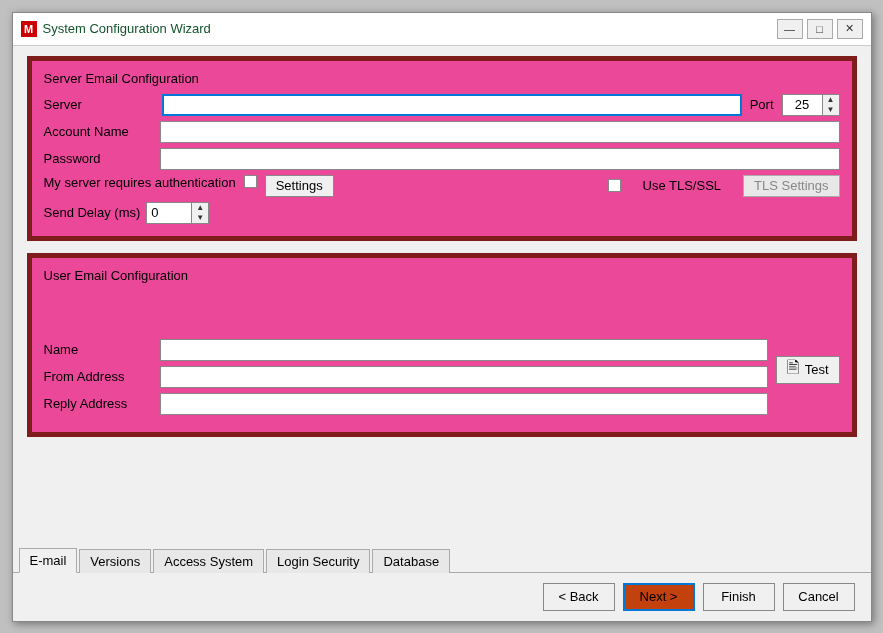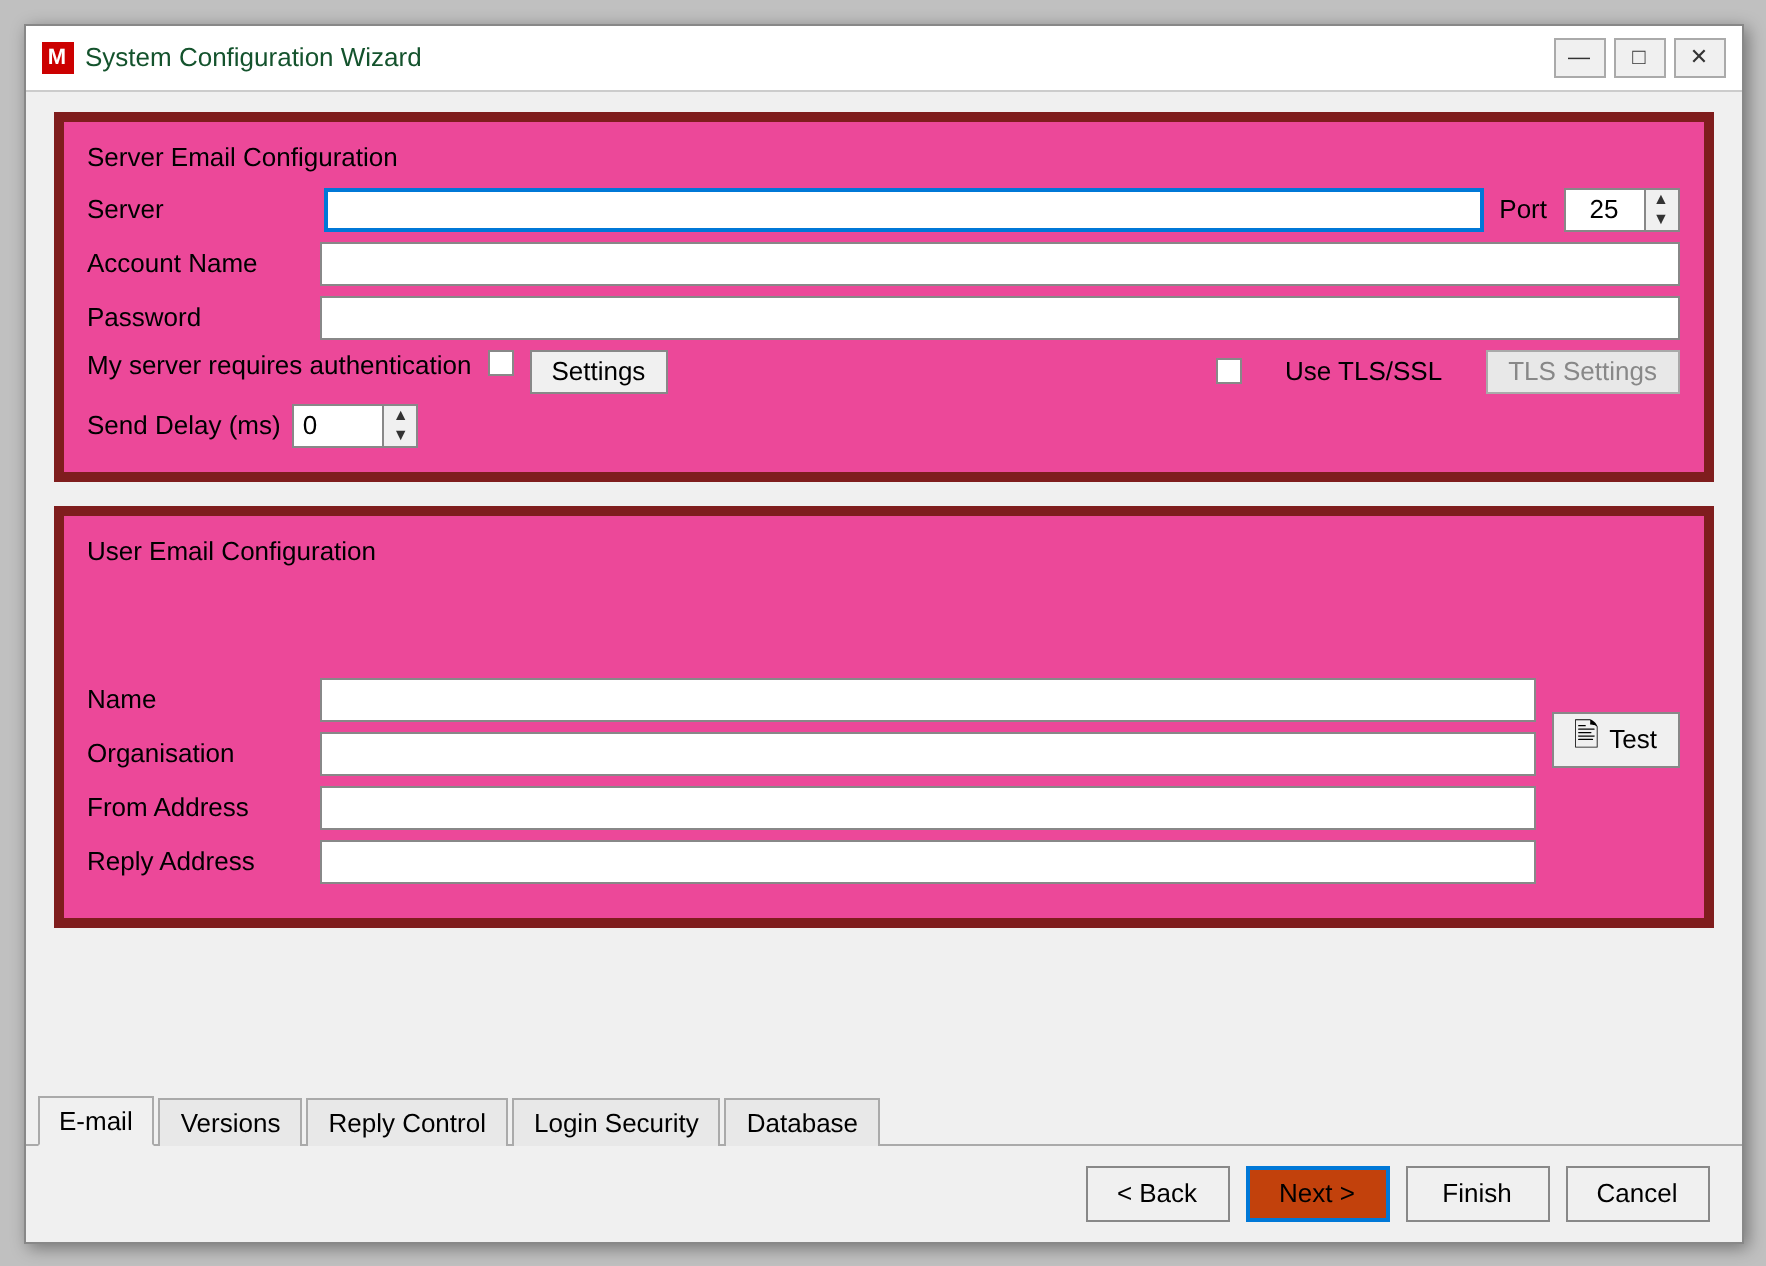--- a/index.html
+++ b/index.html
@@ -366,24 +366,20 @@
       <div class="section-title">User Email Configuration</div>
 
       <div style="display: flex; align-items: flex-start; gap: 8px;">
         <div style="flex: 1; margin-top: 48px;">
 
           <div class="form-row">
             <span class="form-label">Name</span>
             <input class="form-input" style="width: 530px;" type="text" value="">
           </div>
 
-          <div class="form-row">
-            <span class="form-label">Organisation</span>
-            <input class="form-input" style="width: 530px;" type="text" value="">
-          </div>
 
           <div class="form-row">
             <span class="form-label">From Address</span>
             <input class="form-input" style="width: 530px;" type="text" value="">
           </div>
 
           <div class="form-row">
             <span class="form-label">Reply Address</span>
             <input class="form-input" style="width: 530px;" type="text" value="">
           </div>
@@ -397,21 +393,21 @@
         </div>
       </div>
     </div>
 
   </div>
 
   <div class="bottom-area">
     <div class="tabs-bar">
       <div class="tab active">E-mail</div>
       <div class="tab">Versions</div>
-      <div class="tab">Reply Control</div>
+      <div class="tab">Access System</div>
       <div class="tab">Login Security</div>
       <div class="tab">Database</div>
     </div>
     <div class="footer-buttons">
       <button class="footer-btn">&lt; Back</button>
       <button class="footer-btn primary">Next &gt;</button>
       <button class="footer-btn">Finish</button>
       <button class="footer-btn">Cancel</button>
     </div>
   </div>

